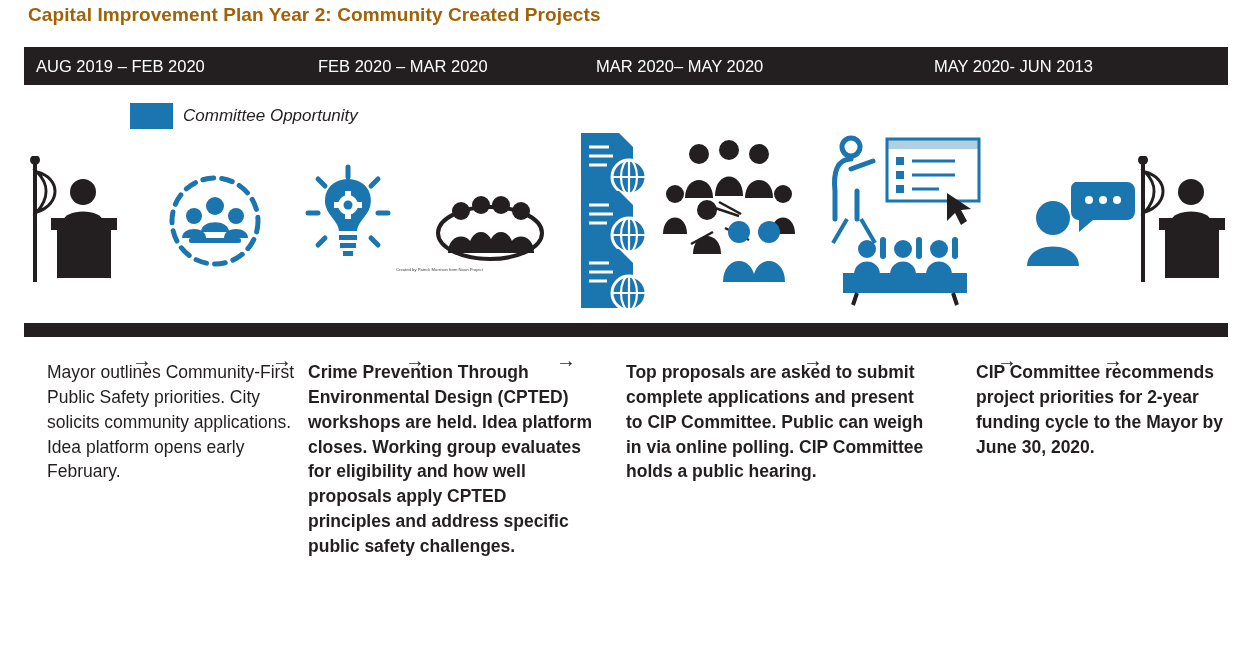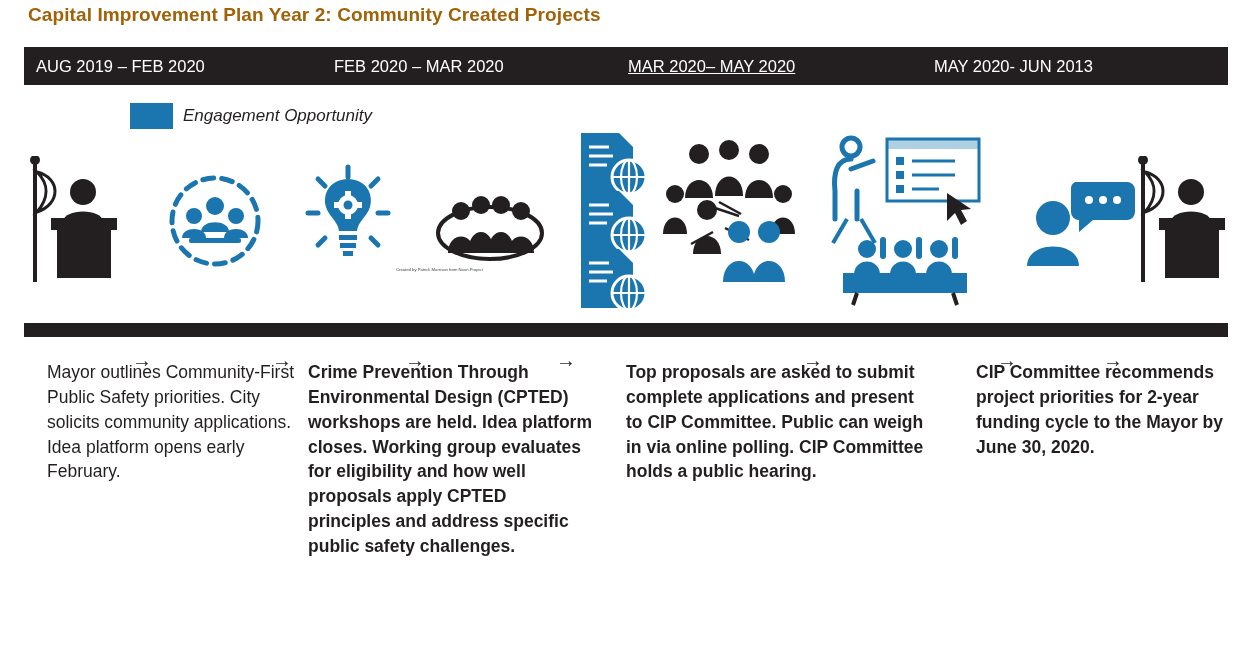--- a/index.html
+++ b/index.html
@@ -39,22 +39,22 @@
     background: #231f20;
   }
   .phase-label {
     position: absolute;
     top: 57px;
     color: #ffffff;
     font-size: 16.5px;
     white-space: nowrap;
   }
   .phase-0 { left: 36px; }
-  .phase-1 { left: 334px; }
-  .phase-2 { left: 628px; text-decoration: underline; }
+  .phase-1 { left: 318px; }
+  .phase-2 { left: 596px; }
   .phase-3 { left: 934px; }
 
   
   .legend {
     position: absolute;
     left: 130px;
     top: 103px;
     display: flex;
     align-items: center;
     gap: 10px;
@@ -138,21 +138,21 @@
   <div class="title">Capital Improvement Plan Year 2: Community Created Projects</div>
 
   <div class="phase-bar"></div>
   <div class="phase-label phase-0">AUG 2019 – FEB 2020</div>
   <div class="phase-label phase-1">FEB 2020 – MAR 2020</div>
   <div class="phase-label phase-2">MAR 2020– MAY 2020</div>
   <div class="phase-label phase-3">MAY 2020- JUN 2013</div>
 
   <div class="legend">
     <span class="legend-swatch"></span>
-    <span class="legend-text">Engagement Opportunity</span>
+    <span class="legend-text">Committee Opportunity</span>
   </div>
 
   <div class="icon-strip">
 
     <div class="icon-cell" style="left:20px; width:110px;">
       <svg width="108" height="130" viewBox="0 0 108 130">
 
         <rect x="12" y="4" width="4" height="122" fill="#231f20"></rect>
         <circle cx="14" cy="4" r="5" fill="#231f20"></circle>
         <path d="M16 16 C 40 22, 40 48, 16 56 C 28 42, 28 28, 16 16 Z" fill="#ffffff" stroke="#231f20" stroke-width="3"></path>

